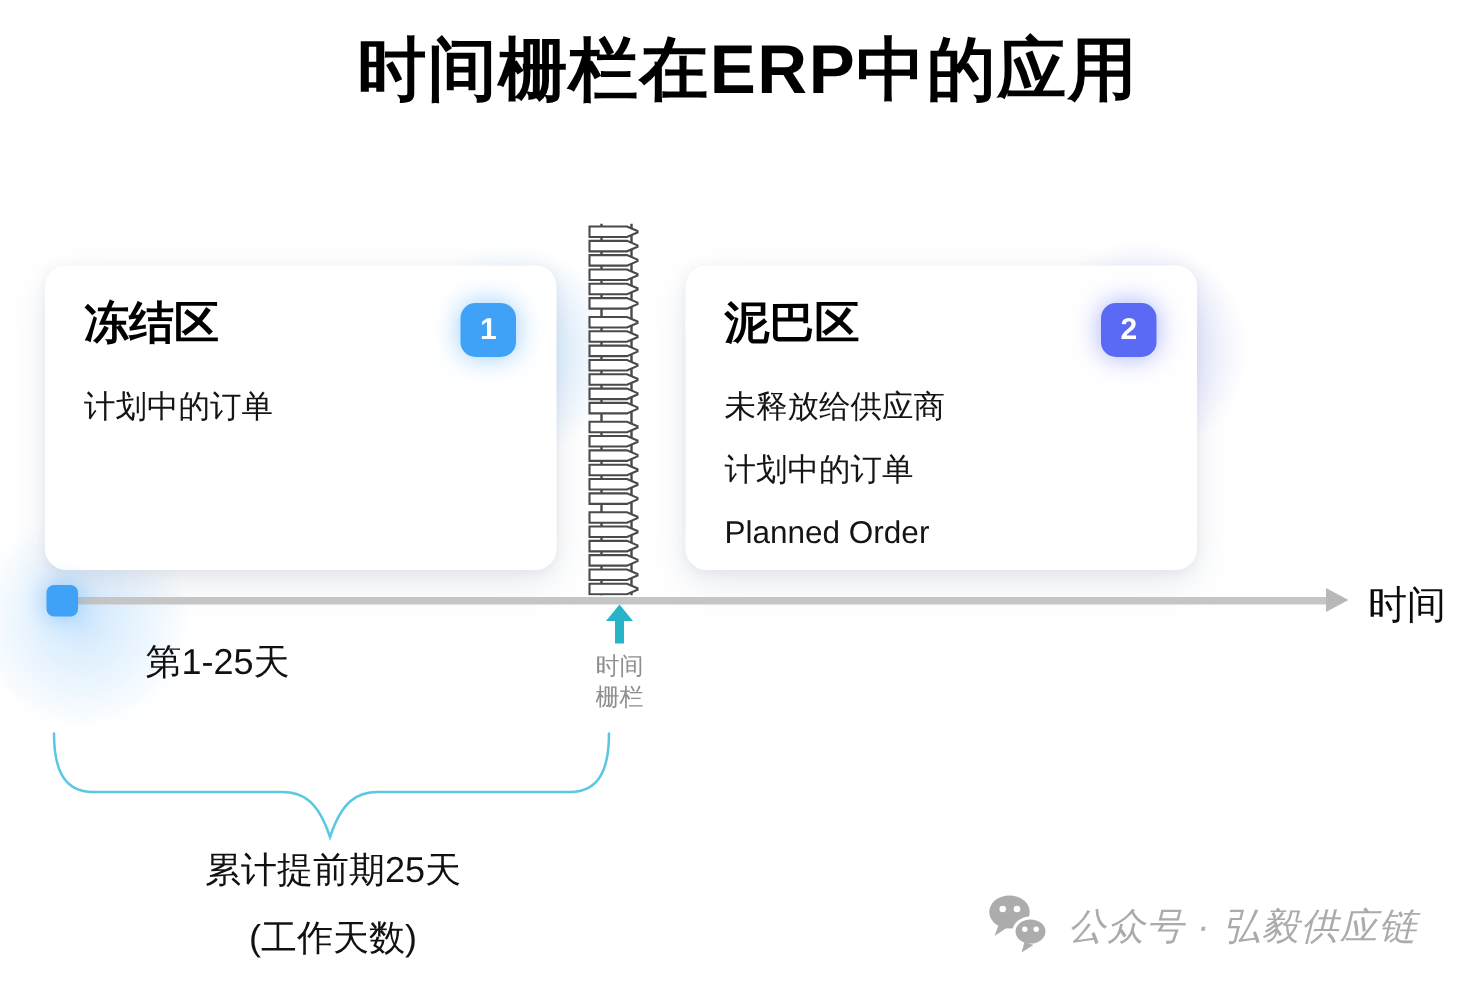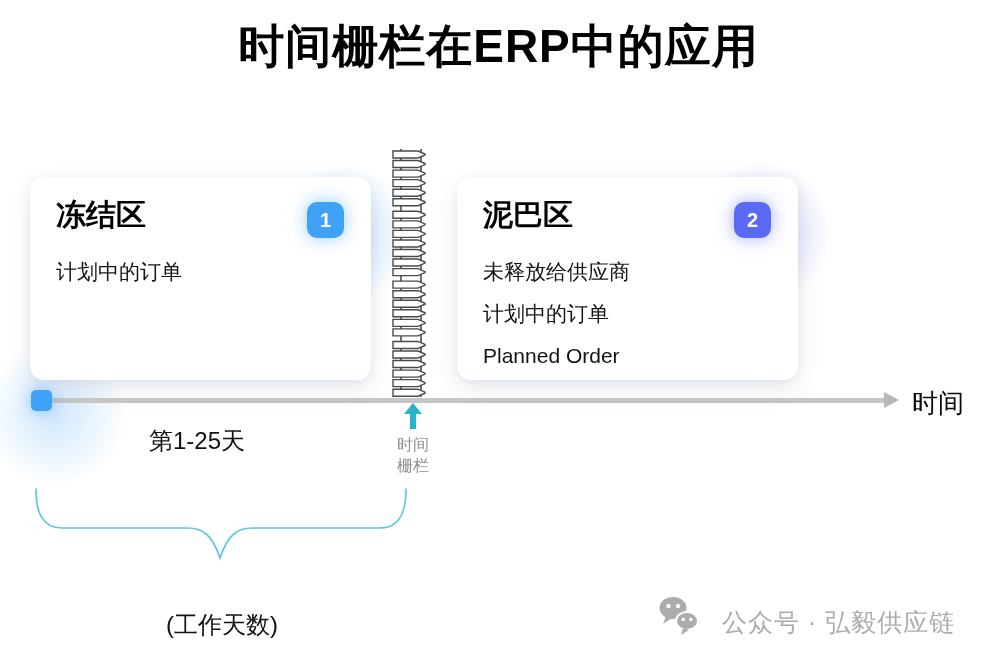--- a/index.html
+++ b/index.html
@@ -37,40 +37,40 @@
 
   .axis-line   { position:absolute; left:41px; top:398px; width:848px; height:5px;
                  background:#c5c5c5; border-radius:3px; }
   .axis-arrow  { position:absolute; left:884px; top:392px; width:0; height:0;
                  border-left:15px solid #b8b8b8; border-top:8px solid transparent;
                  border-bottom:8px solid transparent; }
   .axis-marker { position:absolute; left:31px; top:390px; width:21px; height:21px;
                  border-radius:5px; background:#3FA2F7; box-shadow:0 0 16px rgba(63,162,247,.55); }
   .axis-title  { position:absolute; left:912px; top:386px; font-size:26px; color:#0a0a0a; }
 
-  .seg { position:absolute; top:425px; width:200px; text-align:center; font-size:24px; color:#111; }
+  .seg { position:absolute; top:425px; width:200px; font-size:24px; color:#111; }
   .seg-left  { left:97px; }
   .seg-right { left:527px; }
 
   .fence-arrow-head { position:absolute; left:404px; top:403px; width:0; height:0;
                       border-left:9px solid transparent; border-right:9px solid transparent;
                       border-bottom:11px solid #28B4C8; }
   .fence-arrow-stem { position:absolute; left:410px; top:413px; width:6px; height:16px;
                       background:#28B4C8; }
   .fence-caption { position:absolute; left:385px; top:434px; width:56px; text-align:center;
                    font-size:16px; line-height:21px; color:#8e8e8e; }
   .fence-caption span { display:block; }
 
   .brace-svg { position:absolute; left:30px; top:484px; }
   .brace-label { position:absolute; left:72px; width:300px; text-align:center;
                  font-size:24px; color:#111; }
   .brace-label-1 { top:564px; }
   .brace-label-2 { top:609px; }
 
-  .watermark { position:absolute; left:658px; top:595px; display:flex; align-items:flex-end; gap:20px; }
+  .watermark { position:absolute; left:658px; top:595px; display:flex; align-items:center; gap:10px;font-style:italic; }
   .watermark-text { font-size:25px; color:#ababab; letter-spacing:1px; }
 </style>
 </head>
 <body>
 
 <div class="stage">
 
   <div class="glow glow-b1"></div>
   <div class="glow glow-b2"></div>
   <div class="glow glow-p1"></div>
@@ -136,20 +136,21 @@
   <div class="fence-arrow-stem"></div>
   <div class="fence-caption">
     <span>时间</span>
     <span>栅栏</span>
   </div>
 
   <svg class="brace-svg" width="382" height="85" viewBox="0 0 382 85">
     <path d="M6 5 C6 28 12 44 32 44 L158 44 C172 44 182 50 190 74
              C198 50 208 44 222 44 L350 44 C370 44 376 28 376 5" fill="none" stroke="#5BC8E2" stroke-width="1.7" stroke-linecap="round"></path>
   </svg>
+  <div class="brace-label brace-label-1">累计提前期25天</div>
   <div class="brace-label brace-label-2">(工作天数)</div>
 
   <div class="watermark">
     <svg width="44" height="44" viewBox="0 0 44 44">
       <ellipse cx="15" cy="13" rx="13.5" ry="11" fill="#acacac"></ellipse>
       <path d="M8 21 L5 29 L14 23 Z" fill="#acacac"></path>
       <circle cx="10.5" cy="11" r="2.2" fill="#ffffff"></circle>
       <circle cx="20" cy="11" r="2.2" fill="#ffffff"></circle>
       <ellipse cx="29" cy="26" rx="11" ry="9" fill="#acacac" stroke="#ffffff" stroke-width="2"></ellipse>
       <path d="M25 33 L23 40 L31 35 Z" fill="#acacac"></path>

